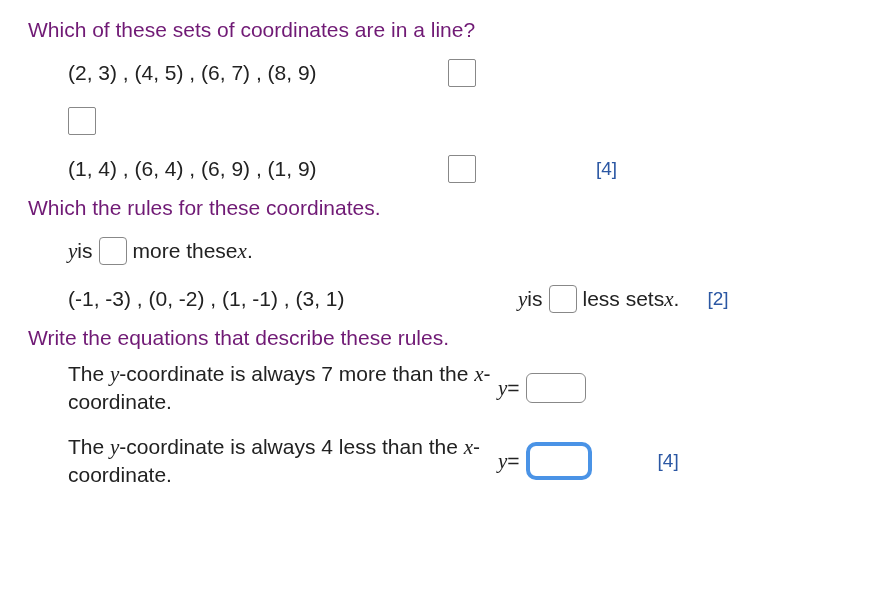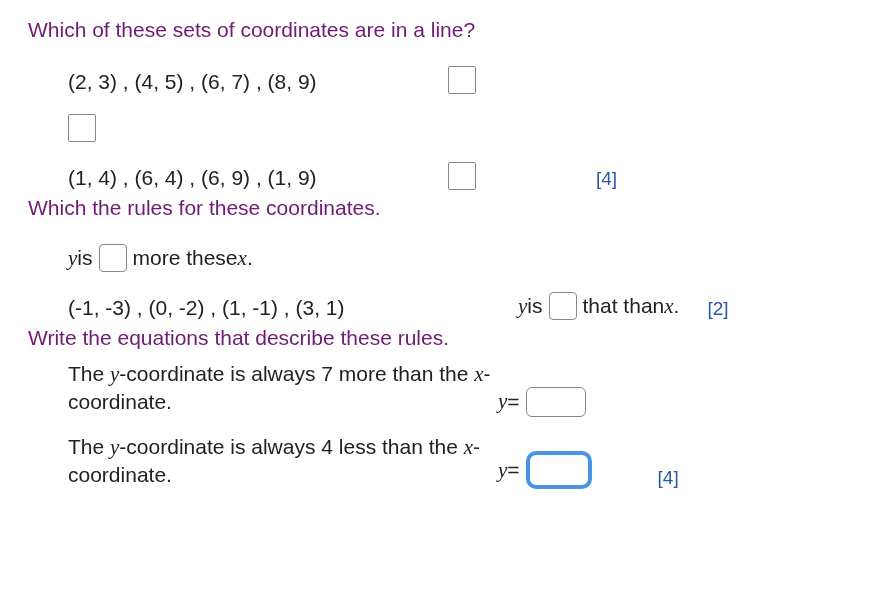--- a/index.html
+++ b/index.html
@@ -14,21 +14,21 @@
   }
   .prompt {
     color: #701a75;
     margin: 6px 0 10px 0;
   }
   .indent {
     padding-left: 40px;
   }
   .row {
     display: flex;
-    align-items: flex-end;
+    align-items: center;
     min-height: 42px;
     margin-bottom: 6px;
   }
   .coords {
     width: 380px;
   }
   .rule-coords {
     width: 450px;
   }
   .eq-desc {
@@ -83,21 +83,21 @@
     display: inline-block;
     width: 66px;
     height: 38px;
     border: 4px solid #4a93e6;
     border-radius: 10px;
     vertical-align: middle;
     margin: 0 6px;
     background: #fff;
   }
   .rule-text { display: flex; align-items: center; }
-  .eq-row { display: flex; align-items: flex-end; margin: 10px 0 16px 0; }
+  .eq-row { display: flex; align-items: center; margin: 10px 0 16px 0; }
 </style>
 </head>
 <body>
 
 <div class="prompt">Which of these sets of coordinates are in a line?</div>
 <div class="indent">
   <div class="row">
     <div class="coords">(2, 3) , (4, 5) , (6, 7) , (8, 9)</div>
     <div class="checkbox"></div>
   </div>
@@ -122,21 +122,21 @@
       <span class="mi">x</span>
       <span>.</span>
     </div>
   </div>
   <div class="row">
     <div class="rule-coords">(-1, -3) , (0, -2) , (1, -1) , (3, 1)</div>
     <div class="rule-text">
       <span class="mi">y</span>
       <span> is </span>
       <span class="answer-box-sm"></span>
-      <span> that than </span>
+      <span> less sets </span>
       <span class="mi">x</span>
       <span>.</span>
     </div>
     <div class="marks-inline">[2]</div>
   </div>
 </div>
 
 <div class="prompt">Write the equations that describe these rules.</div>
 <div class="indent">
   <div class="eq-row">

